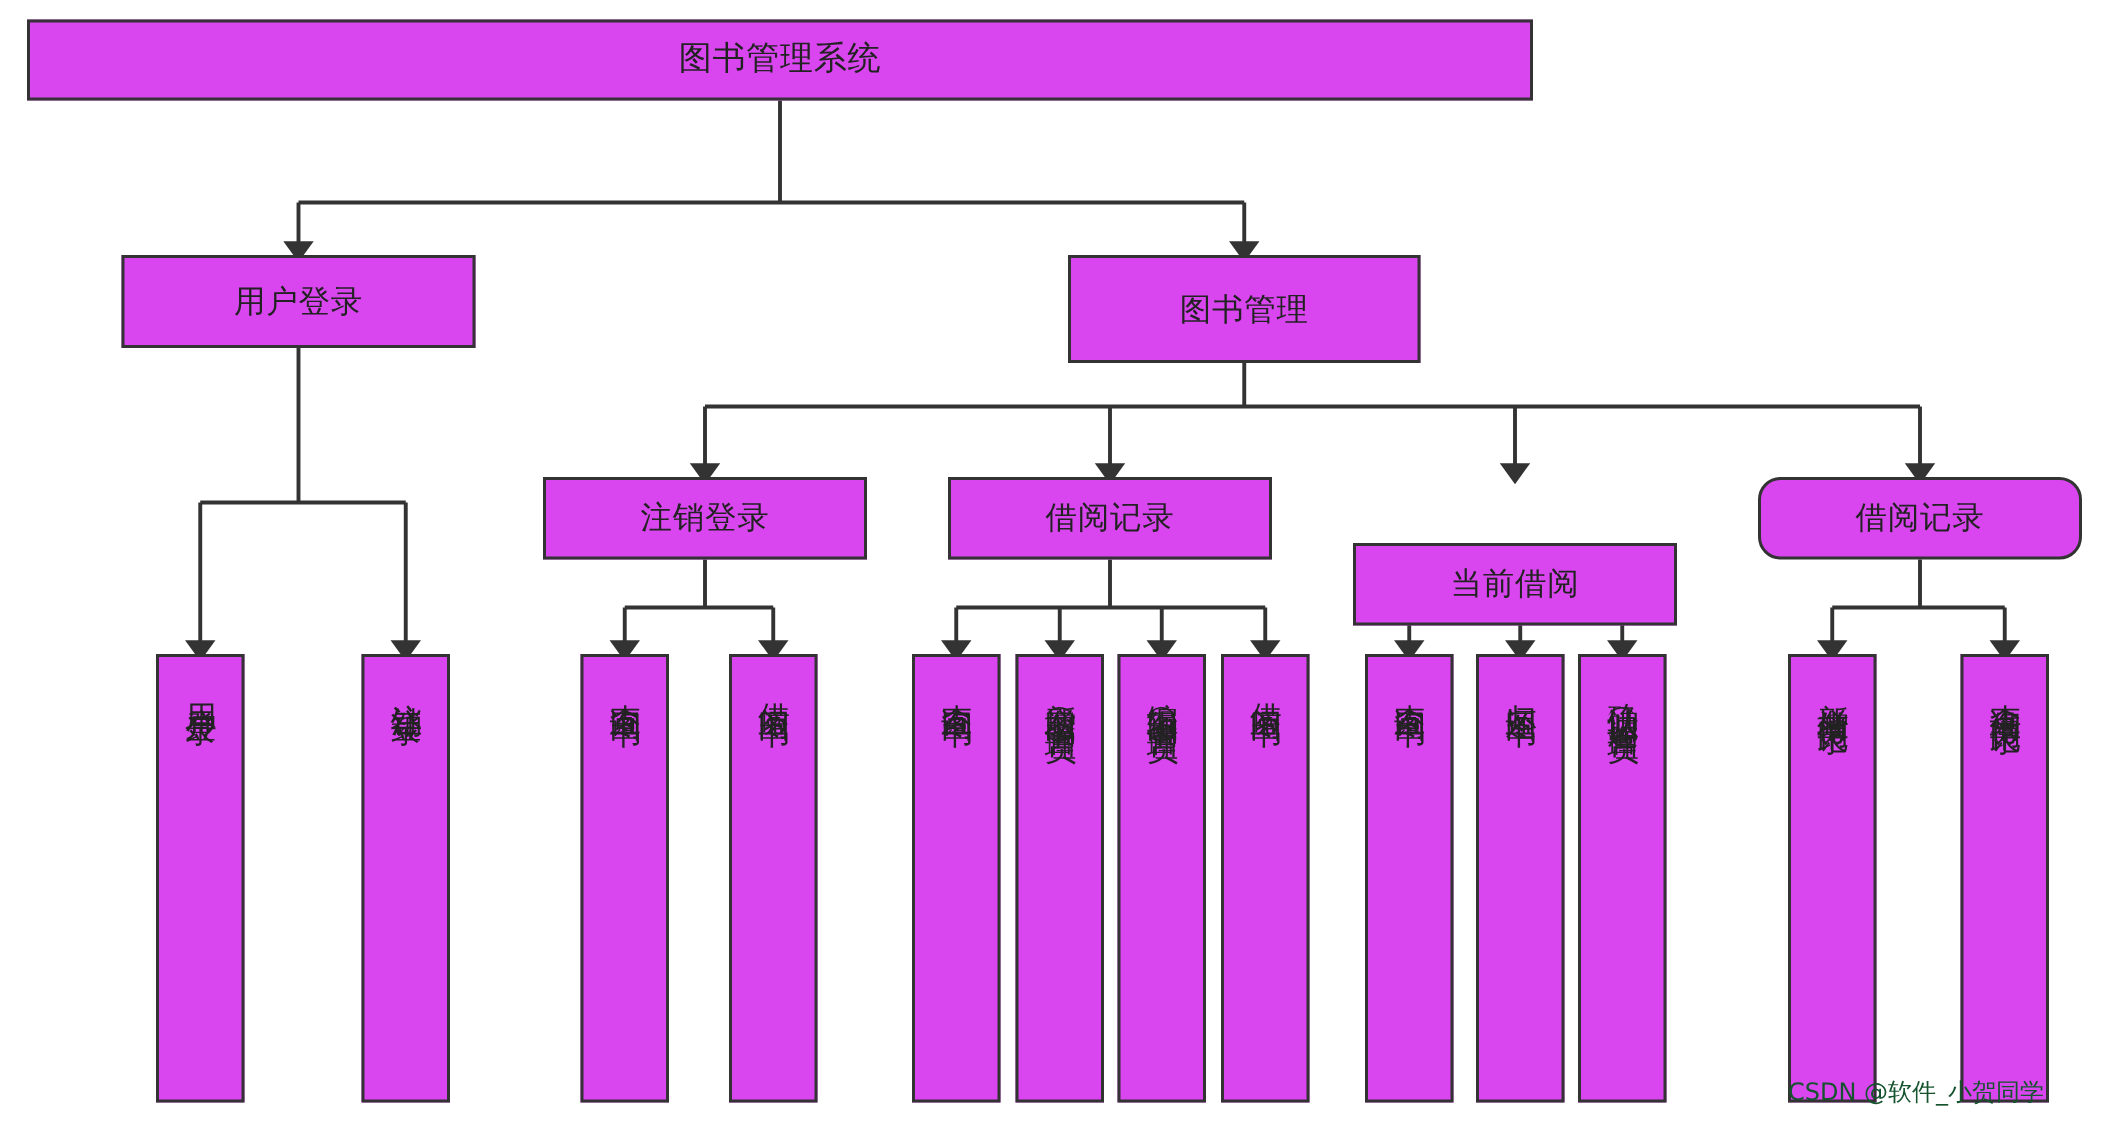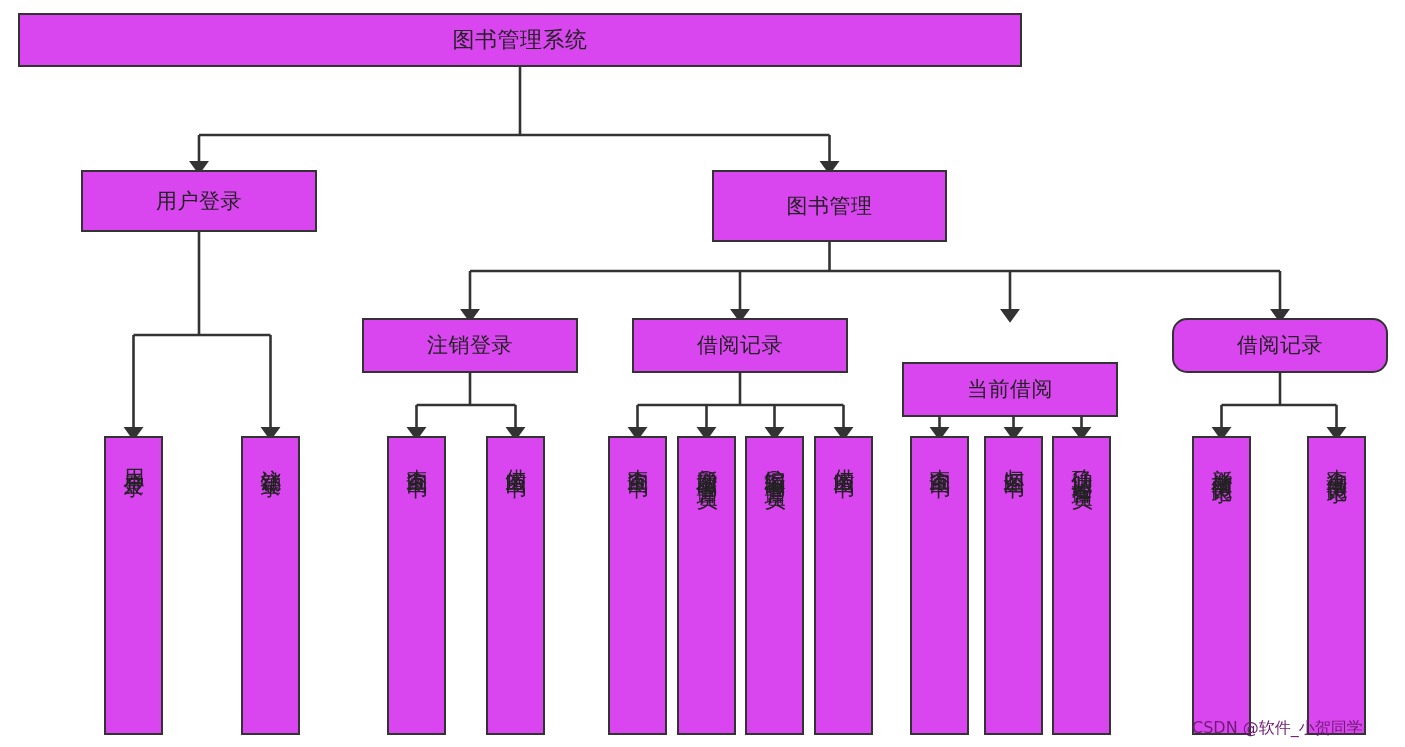--- a/index.html
+++ b/index.html
@@ -60,21 +60,21 @@
     writing-mode: vertical-rl;
     text-orientation: upright;
     font-size: 21px;
     line-height: 1;
     letter-spacing: 3px;
     white-space: nowrap;
   }
   .watermark {
     position: absolute;
     font-size: 16px;
-    color: #701a75;
+    color: #14532d;
     white-space: nowrap;
     user-select: none;
     text-align: center;
   }
 </style>
 </head>
 <body>
 
 <div id="canvas">
 

